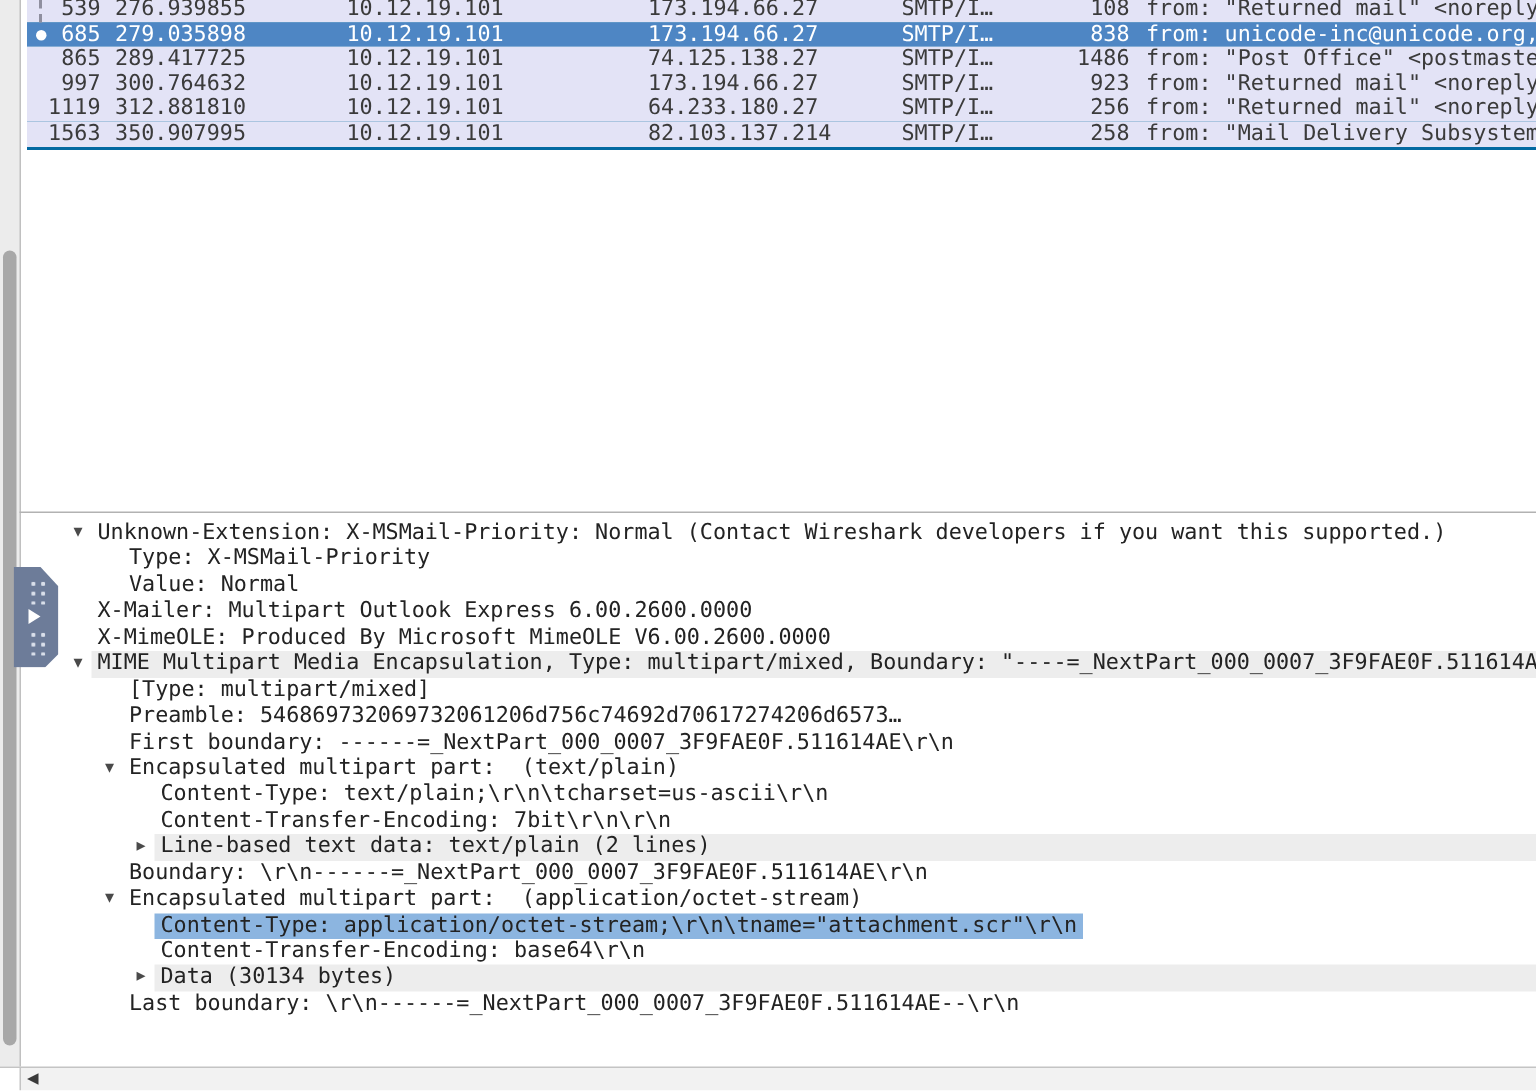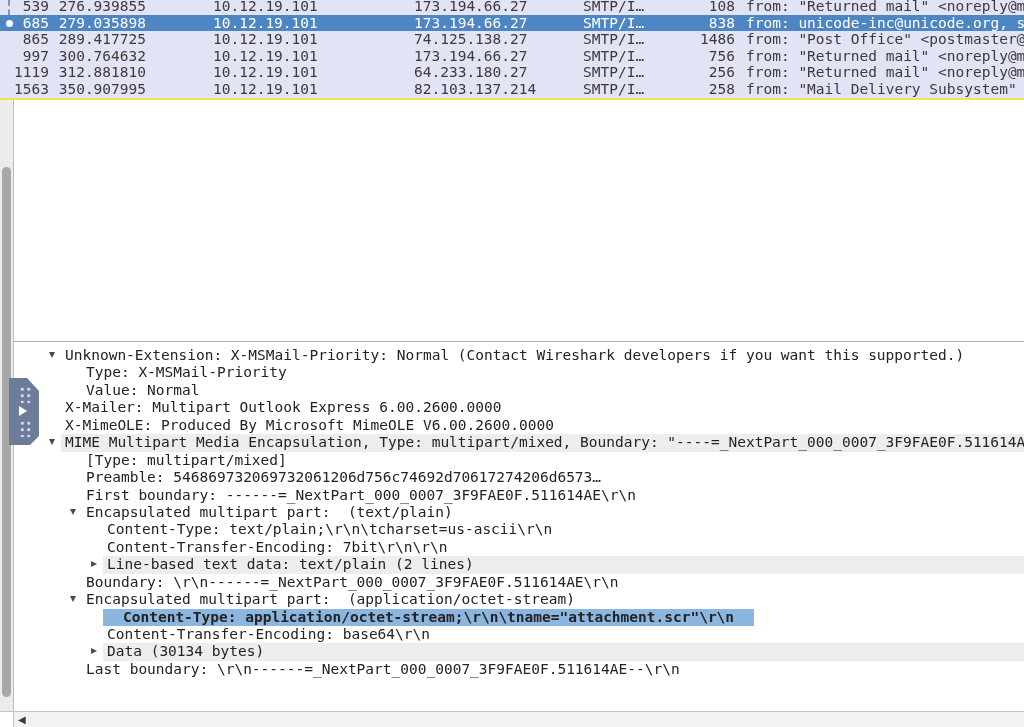--- a/index.html
+++ b/index.html
@@ -6,21 +6,21 @@
   body{width:1024px;height:727px;position:relative;overflow:hidden;background:#fff;
        font-family:"DejaVu Sans Mono","Liberation Mono",monospace;}
 
   
   .vscroll{position:absolute;left:0;top:0;width:14px;height:711px;background:#ececec;
            border-right:1px solid #c0c0c0;box-sizing:border-box;}
   .vthumb{position:absolute;left:2px;top:167px;width:9px;height:530px;
           background:var(--scrollbar-thumb,#a8a8a8);border-radius:4.5px;}
 
   
-  .plist{position:absolute;left:0;top:0;right:0;height:100px;overflow:hidden;background:#fde047;}
+  .plist{position:absolute;left:18px;top:0;right:0;height:100px;overflow:hidden;background:#0369a1;}
   .rows{margin-top:-2px;}
   .prow{position:relative;height:16.6px;line-height:16.6px;font-size:14.5px;color:#3b3b3b;
         background:var(--row-bg,#e3e3f6);white-space:pre;overflow:hidden;}
   .prow.sel{background:var(--row-selected-bg,#4e86c4);color:var(--row-selected-text,#fff);text-decoration:underline;}
   .cell{position:absolute;top:0;overflow:hidden;}
   .c-no{left:11px;width:38px;text-align:right;}
   .c-time{left:58px;width:88px;text-align:right;}
   .c-source{left:213px;}
   .c-destination{left:414px;}
   .c-protocol{left:583px;}
@@ -34,21 +34,21 @@
 
   
   .dpane{position:absolute;left:14px;top:342px;right:0;height:369px;overflow:hidden;
          background:#fff;padding-top:5px;box-sizing:border-box;}
   .dline{position:relative;height:17.45px;line-height:17.45px;font-size:14.5px;color:#232323;white-space:pre;}
   .band{display:none;position:absolute;top:0;bottom:0;right:0;background:var(--field-highlight-gray,#ededed);}
   .hl-gray .band{display:block;}
   .ind1 .band{left:47px}.ind3 .band{left:89px}
   .txt{position:absolute;top:0;text-align:center;}
   .ind1 .txt{left:51px}.ind2 .txt{left:72px}.ind3 .txt{left:93px}
-  .hl-blue .txt{background:var(--field-selected-blue,#8cb5e0);padding:0 20px;margin-left:-4px;font-weight:bold;}
+  .hl-blue .txt{background:var(--field-selected-blue,#8cb5e0);padding:0 4px;margin-left:-4px;}
   .exp{position:absolute;top:-1px;width:16px;text-align:center;line-height:17.45px;
        font-family:"DejaVu Sans","Liberation Sans",sans-serif;font-size:12px;color:#4a4a4a;}
   .ind1 .exp{left:30px}.ind2 .exp{left:51px}.ind3 .exp{left:72px}
 
   
   .handle{position:absolute;left:9px;top:378px;width:30px;height:67px;z-index:5;
           background:var(--handle-bg,#6d7c99);
           clip-path:polygon(0 0,18px 0,30px 13px,30px 58px,21px 67px,0 67px);}
   .dots{position:absolute;left:9px;width:13px;height:18px;
         background-image:radial-gradient(circle,#d9dfea 1.3px,rgba(0,0,0,0) 1.6px);
@@ -99,21 +99,21 @@
     <span class="cell c-protocol">SMTP/I…</span>
     <span class="cell c-length">1486</span>
     <span class="cell c-info">from: "Post Office" &lt;postmaster@</span>
   </div>
       <div class="prow">
     <span class="cell c-no">997</span>
     <span class="cell c-time">300.764632</span>
     <span class="cell c-source">10.12.19.101</span>
     <span class="cell c-destination">173.194.66.27</span>
     <span class="cell c-protocol">SMTP/I…</span>
-    <span class="cell c-length">756</span>
+    <span class="cell c-length">923</span>
     <span class="cell c-info">from: "Returned mail" &lt;noreply@m</span>
   </div>
       <div class="prow">
     <span class="cell c-no">1119</span>
     <span class="cell c-time">312.881810</span>
     <span class="cell c-source">10.12.19.101</span>
     <span class="cell c-destination">64.233.180.27</span>
     <span class="cell c-protocol">SMTP/I…</span>
     <span class="cell c-length">256</span>
     <span class="cell c-info">from: "Returned mail" &lt;noreply@m</span>

